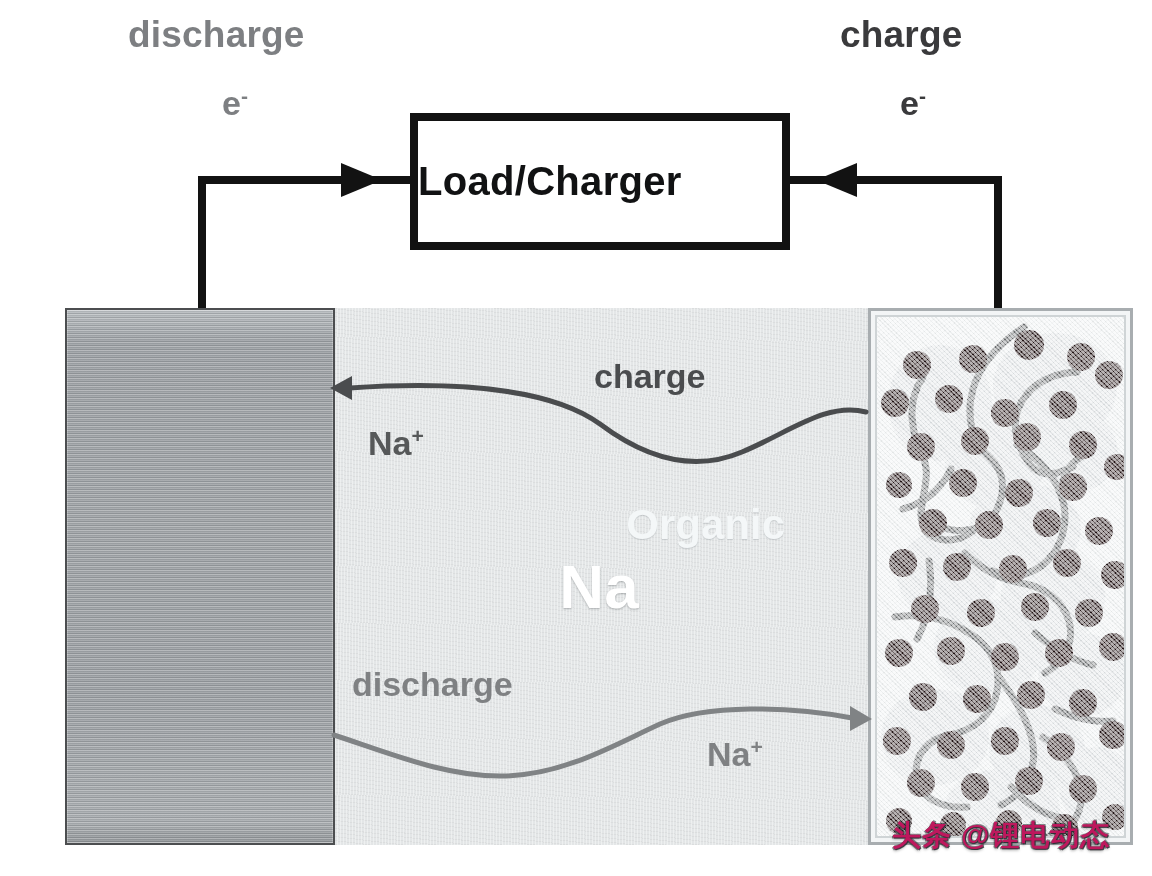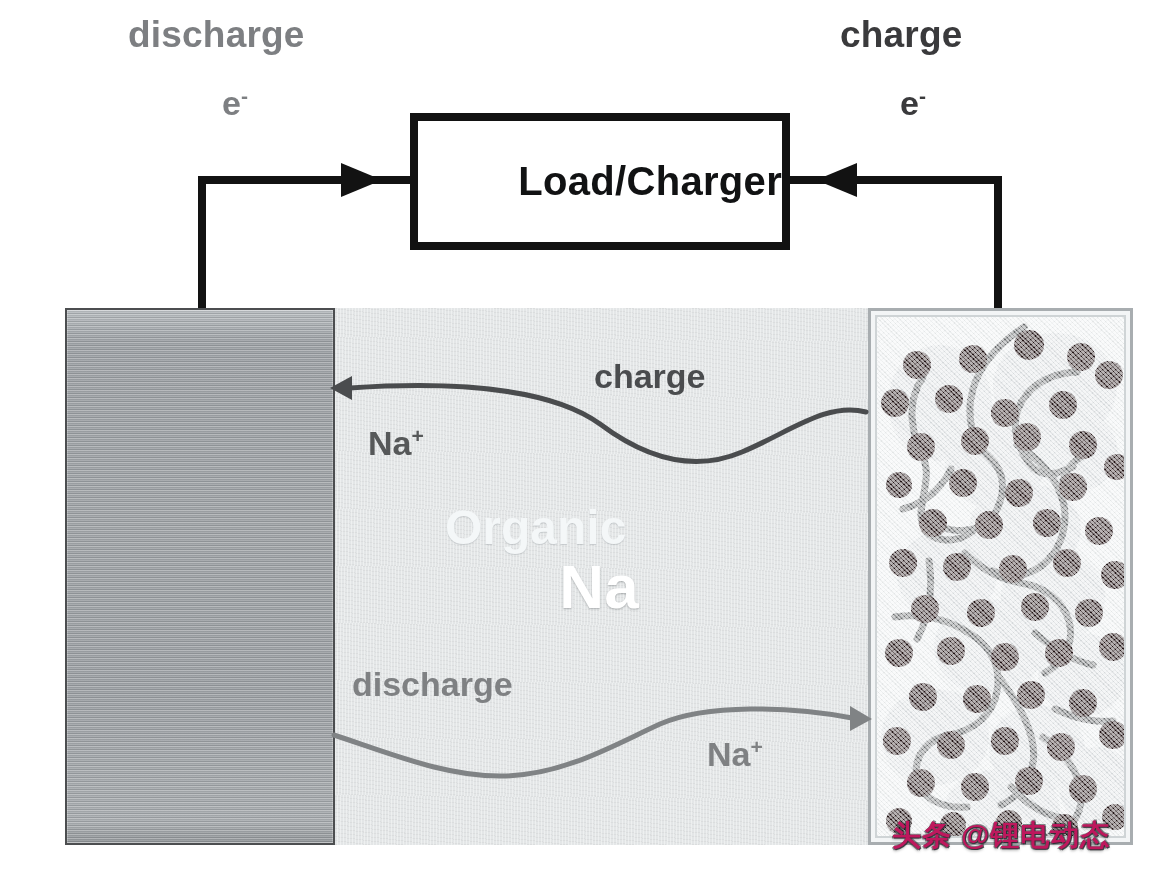--- a/index.html
+++ b/index.html
@@ -24,21 +24,21 @@
   #lbl-discharge-e{left:222px;top:84px;font-size:34px;}
   #lbl-charge{left:840px;top:14px;font-size:37px;color:#3a3a3c;}
   #lbl-charge-e{left:900px;top:84px;font-size:34px;color:#3a3a3c;}
   .sup{font-size:.62em;vertical-align:super;}
 
   
   #loadbox{
     position:absolute;left:410px;top:113px;width:380px;height:137px;
     border:8px solid #121212;background:#ffffff;
     box-sizing:border-box;
-    display:flex;align-items:center;justify-content:flex-end;
+    display:flex;align-items:center;justify-content:flex-start;
   }
   #loadbox-label{
     font-size:40px;font-weight:700;color:#111213;letter-spacing:.3px;
     font-family:"Liberation Sans", sans-serif;white-space:nowrap;
   }
 
   
   .svglayer{position:absolute;left:0;top:0;width:1152px;height:876px;}
 
   
@@ -74,22 +74,22 @@
   }
   #na-label{
     position:absolute;left:0;right:0;top:248px;text-align:center;
     font-size:62px;font-weight:700;color:#ffffff;
     font-family:"Liberation Sans", sans-serif;
     z-index:4;line-height:1;
     text-shadow:0 1px 2px rgba(60,65,70,.35);
   }
 
   #electrolyte-label{
-    position:absolute;left:380px;top:192px;width:340px;text-align:left;
-    color:#f4f7f8;font-size:48px;font-weight:700;line-height:1.18;
+    position:absolute;left:380px;top:192px;width:340px;text-align:right;
+    color:#f4f7f8;font-size:42px;font-weight:700;line-height:1.18;
     font-family:"Liberation Sans", sans-serif;z-index:4;
     text-shadow:0 1px 1px rgba(170,175,178,.55);
   }
 
   
   #cathode{
     position:absolute;left:803px;top:0;width:265px;height:537px;
     background:#f3f5f6;
     border:3px solid #a8adb0;
     box-sizing:border-box;

